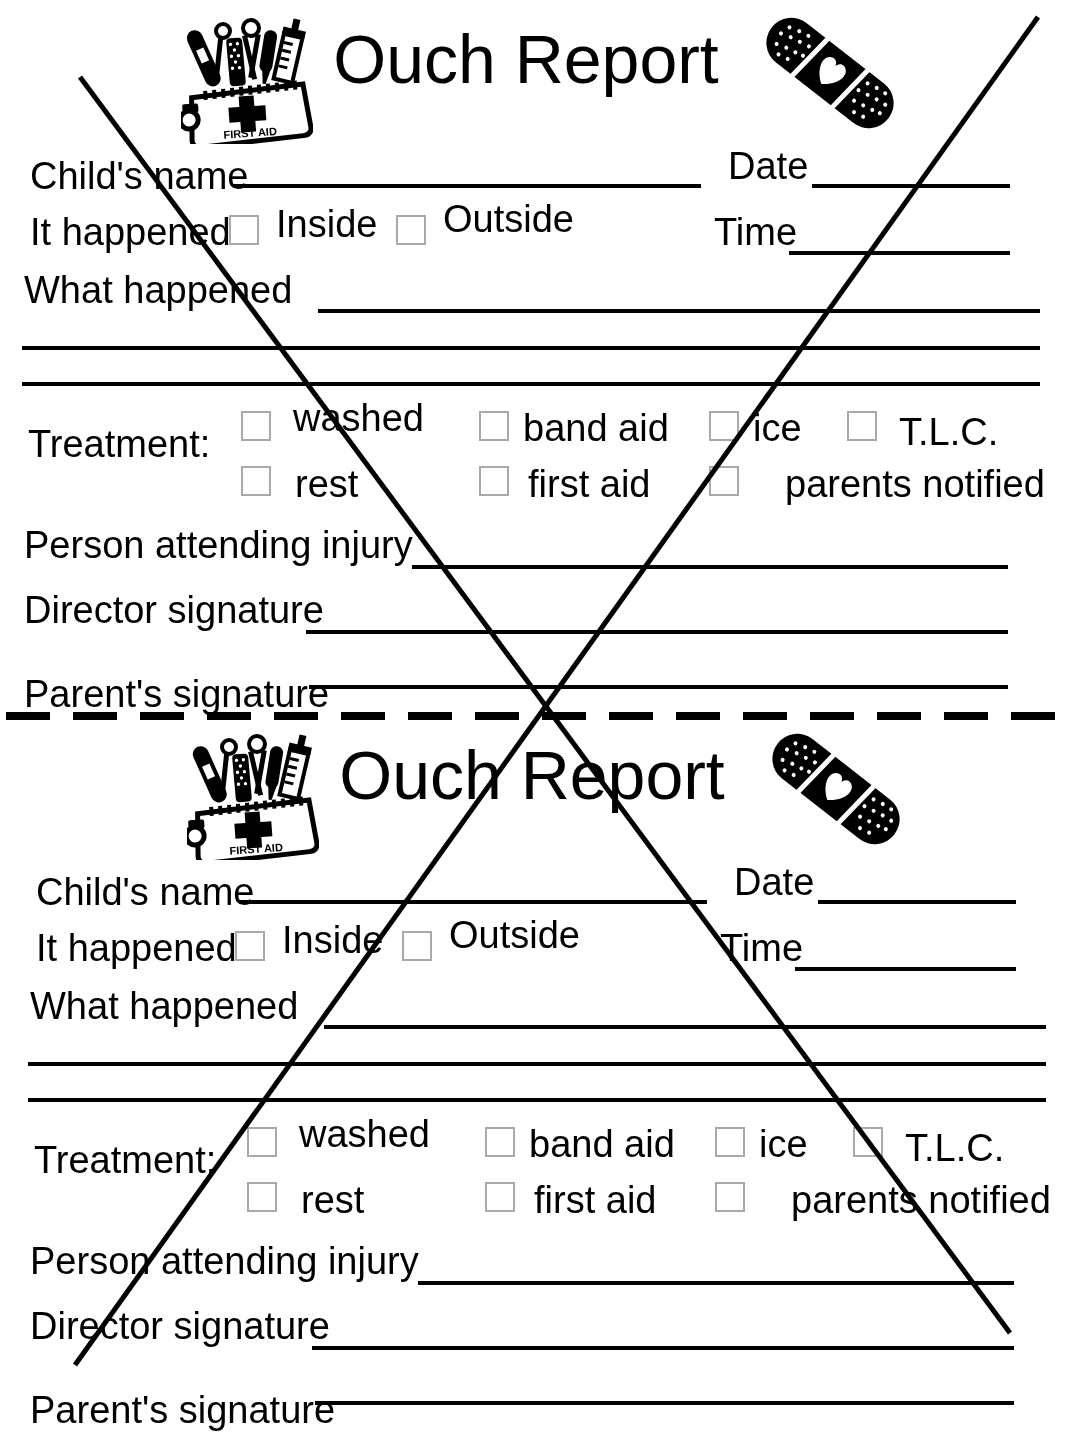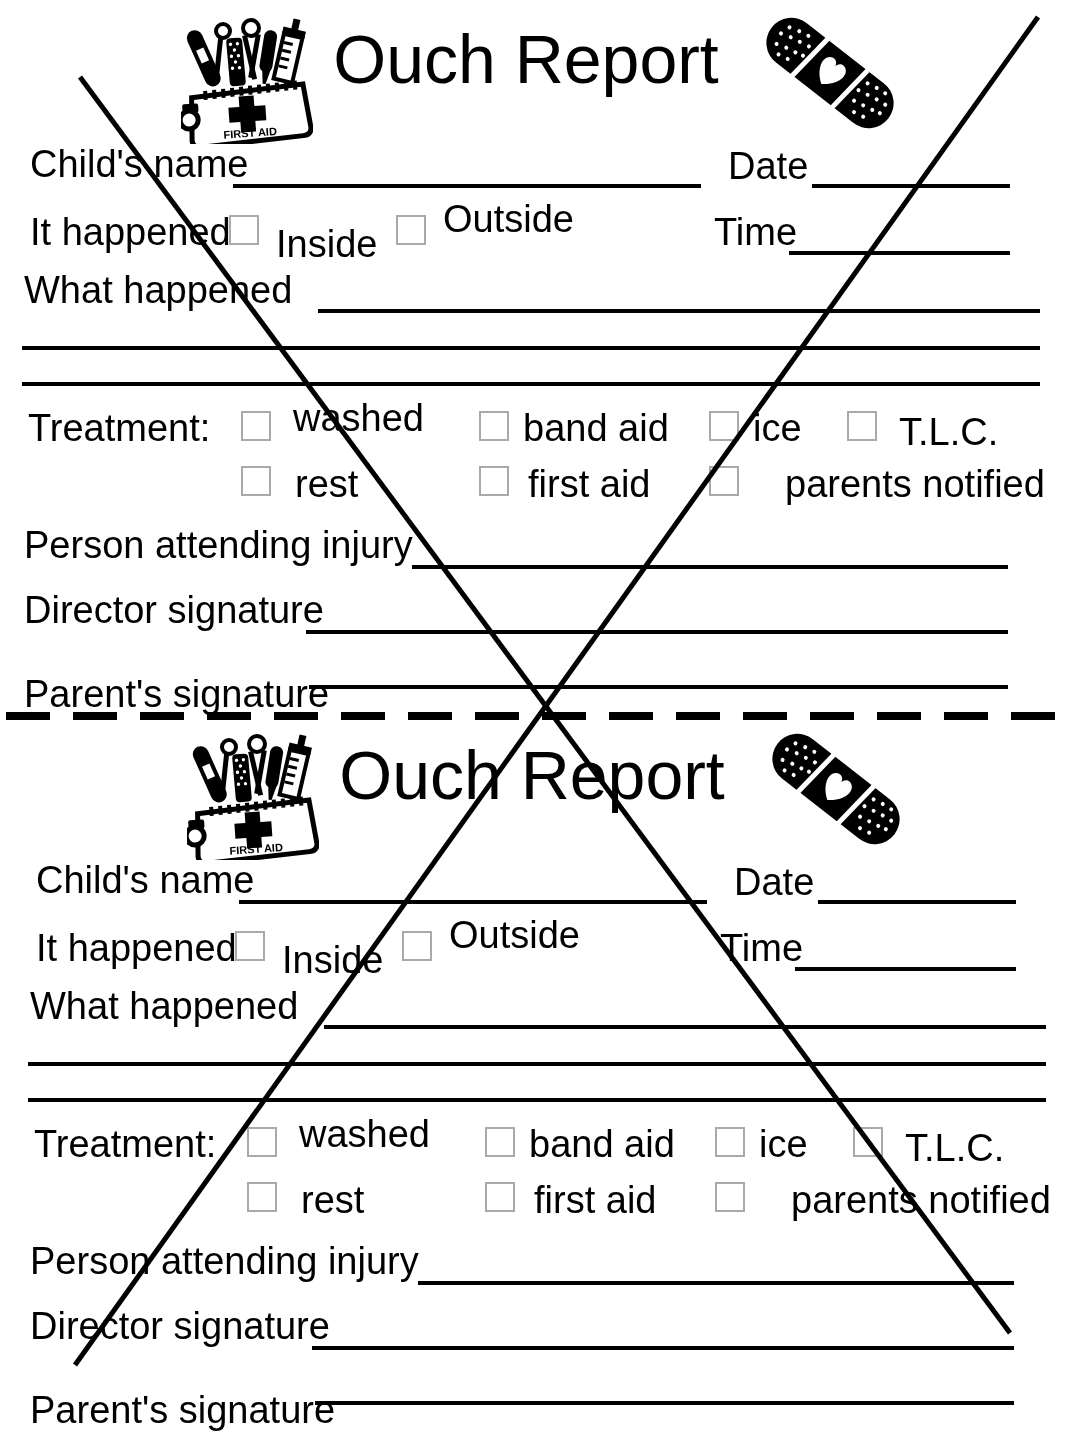--- a/index.html
+++ b/index.html
@@ -22,30 +22,30 @@
 
   .lab{position:absolute;font-size:38px;line-height:40px;white-space:nowrap;color:var(--ink);}
   .f-title{position:absolute;left:170px;top:26px;width:712px;text-align:center;font-size:68px;line-height:66px;white-space:nowrap;}
   .wline{position:absolute;height:4px;background:var(--ink);}
   .cb{position:absolute;width:30px;height:30px;border:2px solid var(--cbx);background:#fff;box-sizing:border-box;}
 
   .kit{position:absolute;left:181px;top:16px;width:132px;height:128px;}
   .bnd{position:absolute;left:754px;top:42px;width:152px;height:62px;transform:rotate(38deg);}
 
   
-  .p-name{left:30px;top:144px}   .l-name{left:233px;top:184px;width:468px}
+  .p-name{left:30px;top:156px}   .l-name{left:233px;top:184px;width:468px}
   .p-date{left:728px;top:146px}  .l-date{left:812px;top:184px;width:198px}
   .p-ith{left:30px;top:212px}
-  .c-in{left:229px;top:215px}    .p-in{left:276px;top:224px}
+  .c-in{left:229px;top:215px}    .p-in{left:276px;top:204px}
   .c-out{left:396px;top:215px}   .p-out{left:443px;top:199px}
   .p-time{left:714px;top:212px}  .l-time{left:789px;top:251px;width:221px}
   .p-what{left:24px;top:270px}   .l-what{left:318px;top:309px;width:722px}
   .l-b1{left:22px;top:346px;width:1018px}
   .l-b2{left:22px;top:382px;width:1018px}
-  .p-treat{left:28px;top:408px}
+  .p-treat{left:28px;top:424px}
   .c-washed{left:241px;top:411px} .p-washed{left:293px;top:398px}
   .c-band{left:479px;top:411px}   .p-band{left:523px;top:408px}
   .c-ice{left:709px;top:411px}    .p-ice{left:753px;top:408px}
   .c-tlc{left:847px;top:411px}    .p-tlc{left:899px;top:412px}
   .c-rest{left:241px;top:466px}   .p-rest{left:295px;top:464px}
   .c-fa{left:479px;top:466px}     .p-fa{left:528px;top:464px}
   .c-pn{left:709px;top:466px}     .p-pn{left:785px;top:464px}
   .p-person{left:24px;top:525px}  .l-person{left:412px;top:565px;width:596px}
   .p-dir{left:24px;top:590px}     .l-dir{left:306px;top:630px;width:702px}
   .p-par{left:24px;top:674px}     .l-par{left:309px;top:685px;width:699px}

